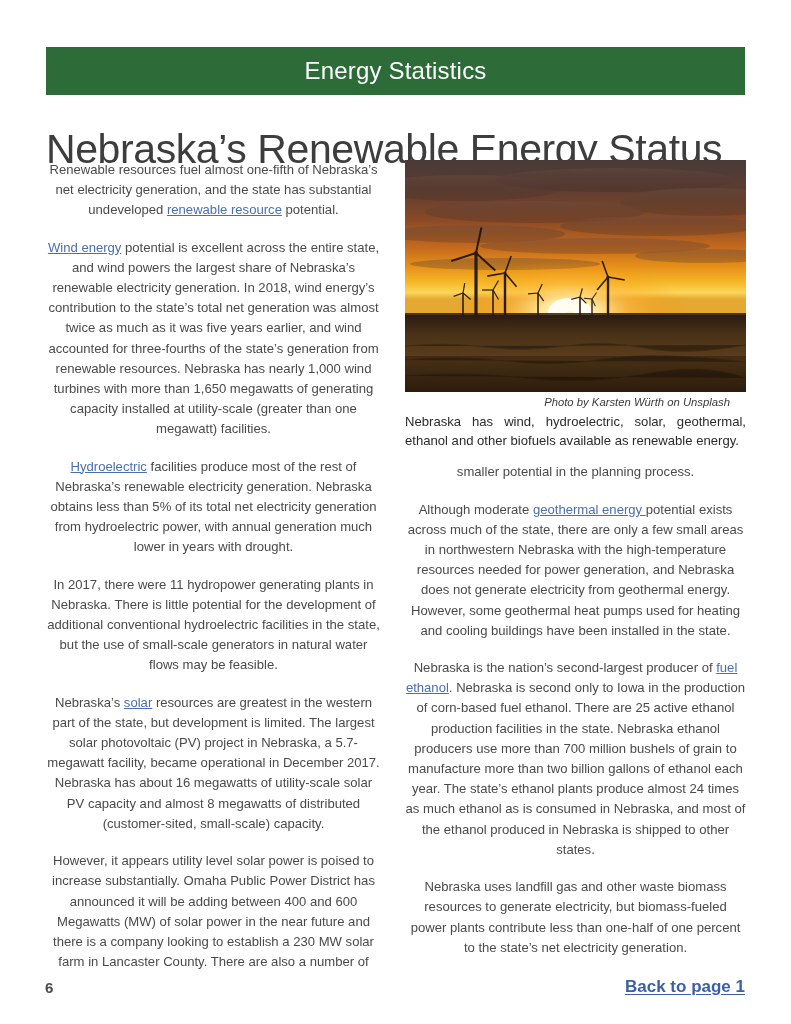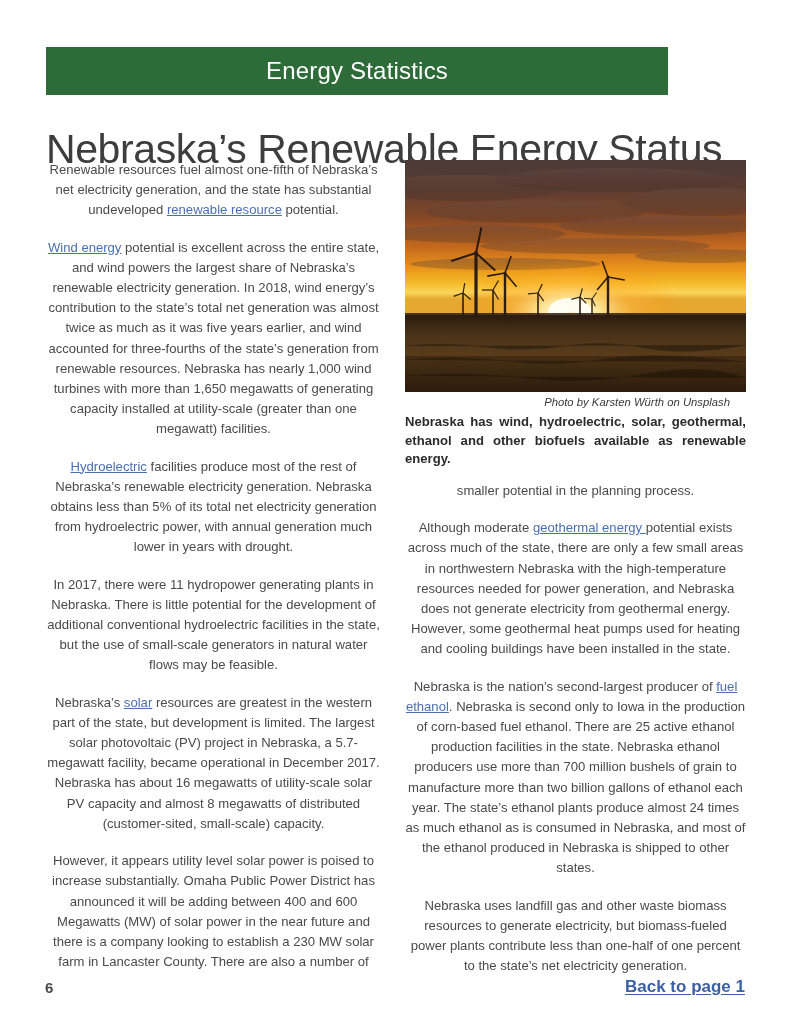--- a/index.html
+++ b/index.html
@@ -22,21 +22,21 @@
     width: 791px;
     height: 1024px;
     background: #fff;
   }
 
   
   .banner {
     position: absolute;
     left: 46px;
     top: 47px;
-    width: 622px;
+    width: 699px;
     height: 48px;
     background: #2d6b39;
     display: flex;
     align-items: center;
     justify-content: center;
   }
   .banner-title {
     color: #ffffff;
     font-size: 24px;
     font-weight: 300;
@@ -111,21 +111,21 @@
     font-size: 11.3px;
     font-style: italic;
     color: #3a3a3a;
     text-align: right;
     margin: 0 16px 3px 0;
     line-height: 1.35;
   }
 
   .caption-bold {
     font-size: 13.1px;
-    font-weight: bold;
+    font-weight: normal;
     color: #2b2b2b;
     line-height: 18.6px;
     text-align: justify;
     margin: 0 0 12px 0;
   }
 
   
   .footer-page {
     position: absolute;
     left: 45px;

